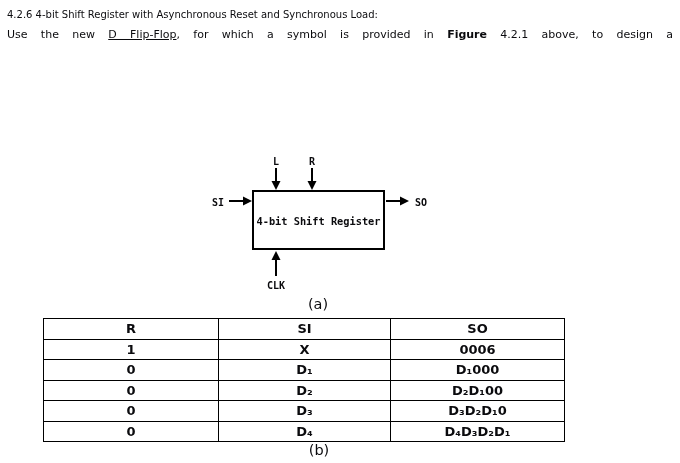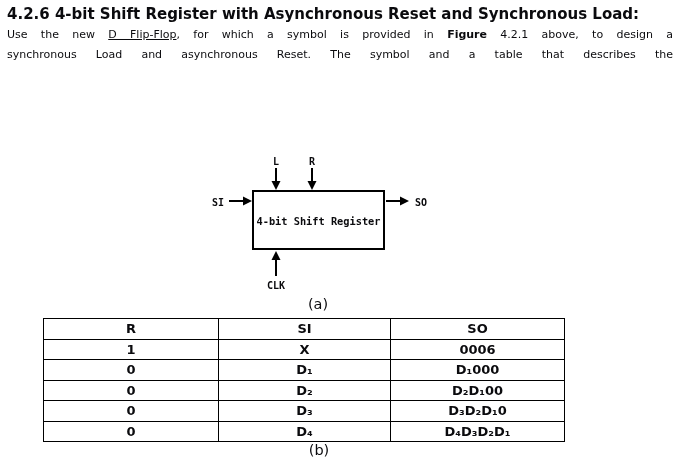--- a/index.html
+++ b/index.html
@@ -7,21 +7,21 @@
     width: 680px; height: 463px;
     background: #ffffff;
     color: #0b0b0e;
     font-family: "DejaVu Sans", "Liberation Sans", sans-serif;
     position: relative;
     overflow: hidden;
   }
   .title {
     position: absolute; left: 7px; top: 5px; width: 666px;
     margin: 0;
-    font-size: 15px; line-height: 19px; font-weight: bold;
+    font-size: 10px; line-height: 19px; font-weight: normal;
     white-space: nowrap;
   }
   .para {
     position: absolute; left: 7px; top: 25px; width: 666px;
   }
   .pline {
     font-size: 11px; line-height: 20px; height: 20px; overflow: hidden;
   }
   .just { text-align: justify; text-align-last: justify; }
   .seg-underline { text-decoration: underline; }
@@ -60,21 +60,20 @@
 <body>
 
 <div>
 
   <h1 class="title">4.2.6 4-bit Shift Register with Asynchronous Reset and Synchronous Load:</h1>
 
   <div class="para">
     <div class="pline just">
       <span>Use the new </span><span class="seg-underline">D Flip-Flop</span><span>, for which a symbol is provided in </span><span class="seg-bold">Figure</span><span> 4.2.1 above, to design a</span>
     </div>
-    <div class="pline just">synchronous Load and asynchronous Reset. The symbol and a table that describes the</div>
   </div>
 
   <svg class="diagram" width="260" height="167" viewBox="190 148 260 167">
 
     <rect x="253" y="191" width="131" height="58" fill="#ffffff" stroke="#000000" stroke-width="2"></rect>
     <text class="dboxlabel" x="318.5" y="225" text-anchor="middle">4-bit Shift Register</text>
 
     <text class="dlabel" x="276" y="165" text-anchor="middle">L</text>
     <line x1="276" y1="168" x2="276" y2="183" stroke="#000000" stroke-width="2"></line>
     <polygon points="271.5,181 280.5,181 276,190" fill="#000000"></polygon>

